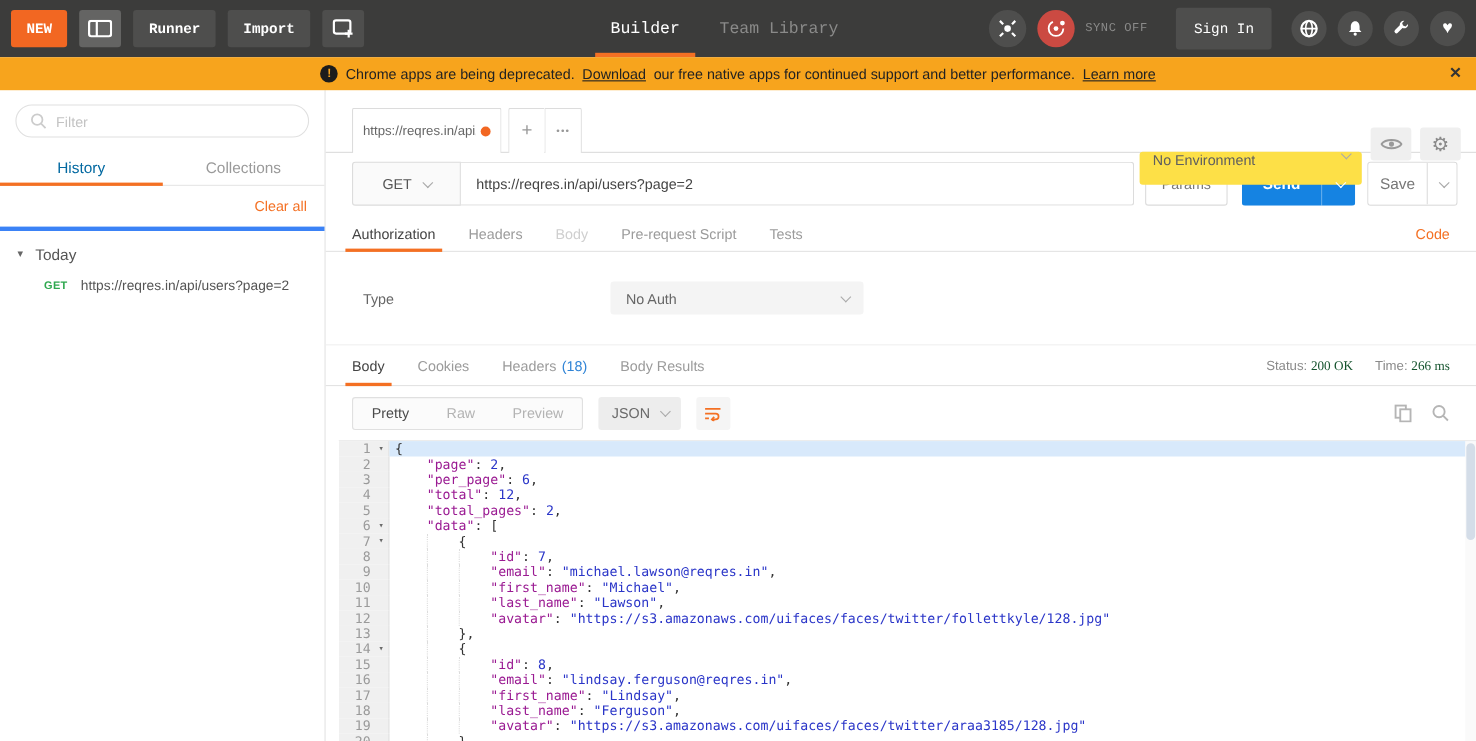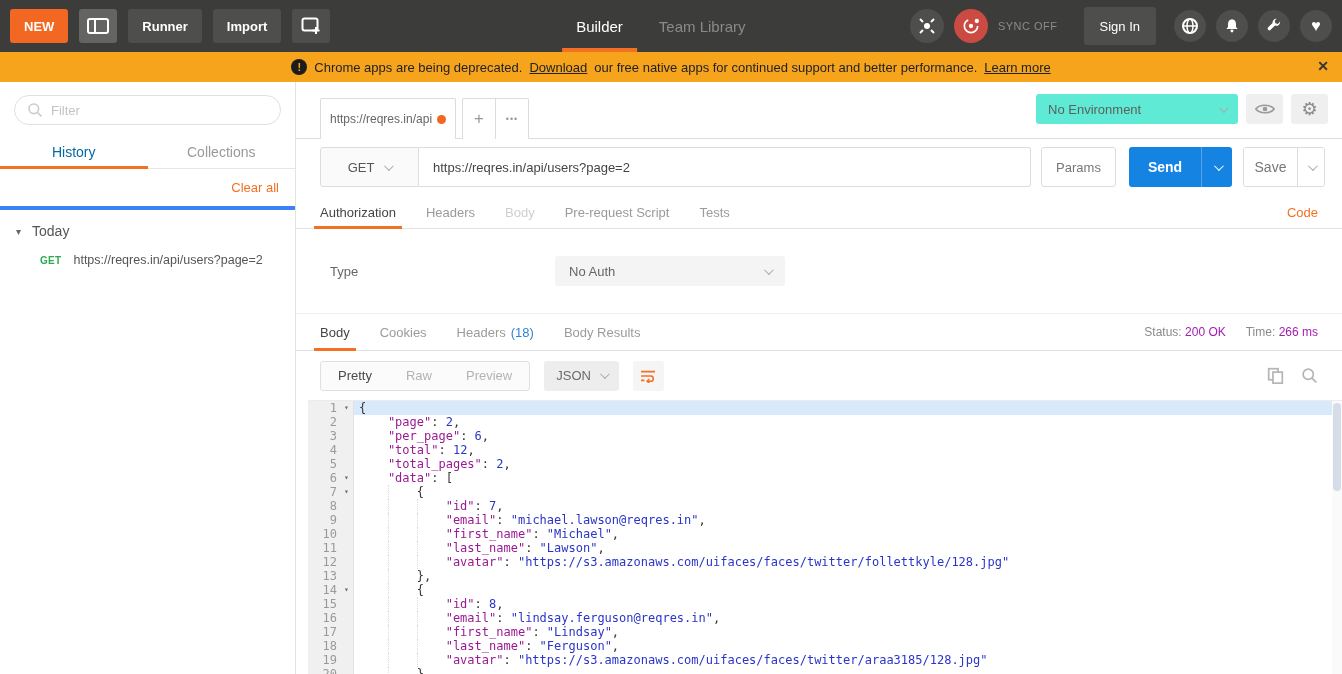--- a/index.html
+++ b/index.html
@@ -1,20 +1,20 @@
 <!DOCTYPE html>
 <html><head>
 <meta charset="utf-8">
 <style>
   * { box-sizing: border-box; margin: 0; padding: 0; }
   html,body { width:1342px; height:674px; overflow:hidden; }
   body { font-family:"Liberation Sans", sans-serif; background:#fff; position:relative; }
 
   
-  .topbar { height:52px; background:#3c3c3b; display:flex; align-items:center; padding:12px 10px; position:relative; }
+  .topbar { height:52px; background:#3c3c3b; display:flex; align-items:center; padding:12px 10px; position:relative;font-family:Liberation Mono, monospace; }
   .tb-btn { background:#4e4e4d; color:#fff; font-size:13px; font-weight:700; padding:0 14px; height:34px;
             display:flex; align-items:center; justify-content:center; border-radius:3px; margin-right:11px; cursor:pointer; }
   .tb-btn.new { background:#f26722; }
   .tb-btn.iconbtn { width:38px; padding:0; }
   .tb-btn.toggle { background:#646463; }
   .hdr-tabs { position:absolute; left:50%; transform:translateX(-56%); height:100%; display:flex; gap:36px; }
   .hdr-tab { height:100%; display:flex; align-items:center; font-size:15px; color:#8a8a89; position:relative; cursor:pointer; }
   .hdr-tab.active { color:#fff; }
   .hdr-tab.active::after { content:""; position:absolute; left:-14px; right:-14px; bottom:0; height:4px; background:#f47023; }
   .tb-right { margin-left:auto; display:flex; align-items:center; gap:10px; }
@@ -59,22 +59,22 @@
   .tabstrip { height:57px; border-bottom:1px solid #dcdcdc; position:relative; display:flex; align-items:flex-end; padding-left:24px; flex:none; }
   .rtab { width:136px; height:41px; border:1px solid #dcdcdc; border-bottom:none; border-radius:2px 2px 0 0; background:#fff;
           display:flex; align-items:center; padding:0 9px; font-size:12px; color:#666; margin-bottom:-1px; cursor:pointer; }
   .rtab .t { white-space:nowrap; overflow:hidden; flex:1; }
   .rtab .dot { width:9px; height:9px; border-radius:50%; background:#f26722; flex:none; margin-left:5px; }
   .minitab { height:41px; border:1px solid #dcdcdc; border-bottom:none; border-radius:2px 2px 0 0; background:#fff; margin-bottom:-1px;
              display:flex; align-items:center; justify-content:center; color:#999; cursor:pointer; }
   .minitab.plus { width:33px; margin-left:6px; font-size:17px; font-weight:400; border-right:none; border-radius:2px 0 0 0; }
   .minitab.dots { width:34px; font-size:9px; letter-spacing:1px; border-radius:0 2px 0 0; }
   .envctl { position:absolute; right:14px; top:12px; display:flex; align-items:center; gap:8px; }
-  .envsel { width:202px; height:30px; background:#5eead4; border-radius:3px; display:flex; align-items:center; padding:0 12px;
-            font-size:13px; color:#5f5f5f; cursor:pointer; }
+  .envsel { width:202px; height:30px; background:#fde047; border-radius:3px; display:flex; padding:0 12px;
+            font-size:13px; color:#5f5f5f; cursor:pointer;margin-top:44px; }
   .envsel .lbl { flex:1; }
   .sqbtn { width:37px; height:30px; background:#efefef; border-radius:3px; display:flex; align-items:center; justify-content:center; color:#9a9a9a; cursor:pointer; }
 
   
   .chev { width:7px; height:7px; border-right:1.5px solid currentColor; border-bottom:1.5px solid currentColor;
           transform:rotate(45deg) translateY(-2px); display:inline-block; color:#aaa; flex:none; }
 
   
   .reqrow { display:flex; margin:8px 17px 9px 24px; height:40px; flex:none; }
   .methodsel { width:99px; background:#fafafa; border:1px solid #dcdcdc; border-radius:3px 0 0 3px; display:flex; align-items:center;
@@ -103,21 +103,21 @@
   .authpanel { height:84px; display:flex; align-items:center; padding-left:34px; flex:none; }
   .authpanel .tlabel { width:225px; font-size:13px; color:#666; }
   .authsel { width:230px; height:30px; background:#f4f4f4; border-radius:3px; display:flex; align-items:center; padding:0 14px;
              font-size:13px; color:#666; cursor:pointer; }
   .authsel .lbl { flex:1; }
 
   
   .resptabs { height:38px; padding:0 24px; border-top:1px solid #f0f0f0; border-bottom:1px solid #e3e3e3; display:flex; gap:30px; align-items:stretch; flex:none; }
   .resptabs .meta { margin-left:auto; display:flex; align-items:center; gap:20px; font-size:12px; }
   .meta .k { color:#8a8a8a; }
-  .meta .v { color:#a21caf; }
+  .meta .v { color:#14532d;font-family:Liberation Serif, serif; }
   .badge { color:#3084d6; margin-left:5px; }
 
   
   .rtoolbar { height:49px; padding:0 24px 0 24px; display:flex; align-items:center; gap:14px; flex:none; }
   .viewgroup { display:flex; border:1px solid #e0e0e0; border-radius:3px; height:30px; background:#fbfbfb; overflow:hidden; }
   .viewseg { padding:0 17px; display:flex; align-items:center; font-size:13px; color:#b3b3b3; cursor:pointer; }
   .viewseg.active { color:#4a4a4a; }
   .langsel { height:30px; background:#ededed; border-radius:3px; padding:0 12px; display:flex; align-items:center; gap:9px;
              font-size:13px; color:#6a6a6a; cursor:pointer; }
   .wrapbtn { width:31px; height:30px; background:#f5f5f5; border-radius:3px; display:flex; align-items:center; justify-content:center; cursor:pointer; }

